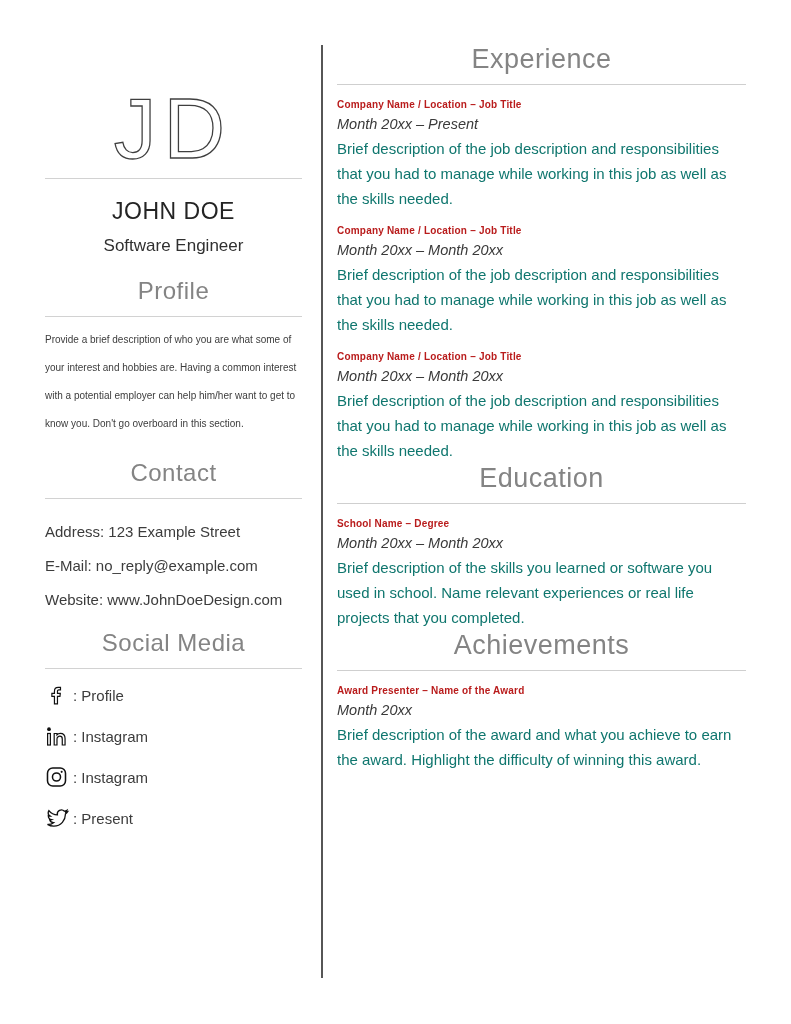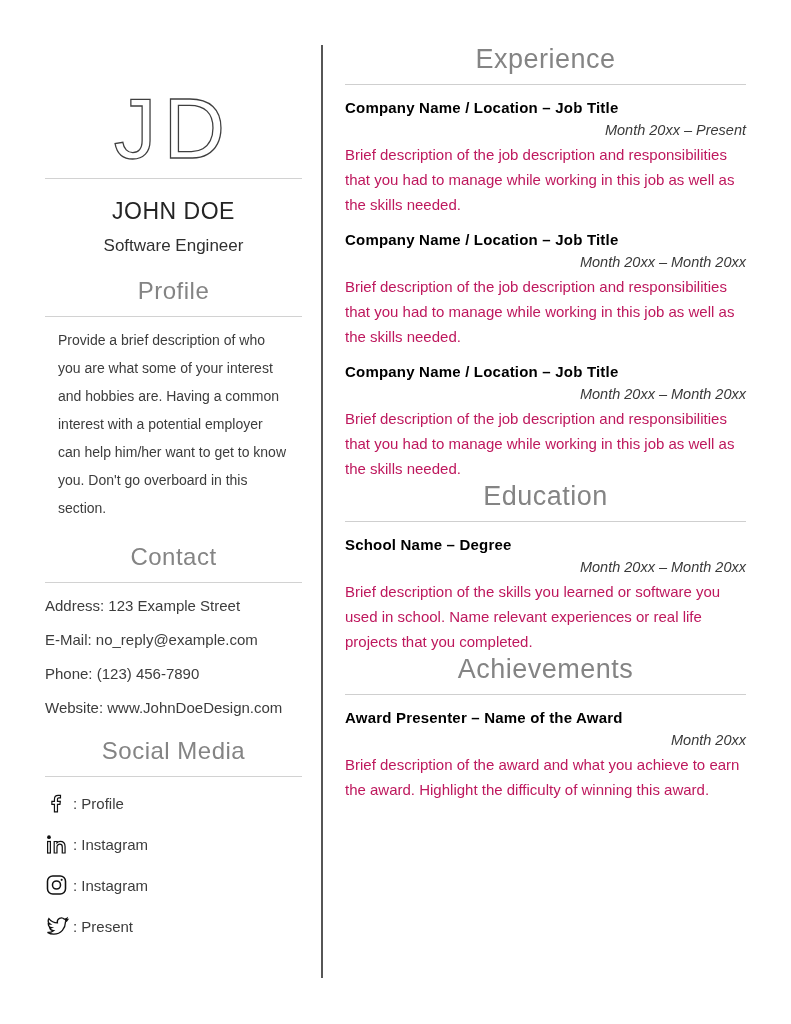--- a/index.html
+++ b/index.html
@@ -14,39 +14,39 @@
   }
   
   .sidebar { width: 257px; margin-left: 45px; padding-top: 64px; flex: none; }
   .monogram { display: flex; justify-content: center; margin: 12px; }
   .side-rule { border: none; border-top: 1px solid #d2d2d2; margin: 2px 0 0; }
   .name { font-size: 23px; font-weight: 500; letter-spacing: .5px; color: #242424;
           text-align: center; margin: 19px 0 0; }
   .job-title { font-size: 17px; font-weight: 400; color: #303030; text-align: center; margin: 11px 0 0; }
   .sheading { font-size: 24px; font-weight: 300; color: #848484; text-align: center;
               margin: 21px 0 11px; letter-spacing: .5px; }
-  .profile-text { font-size: 14px; line-height: 28px; color: #3c3c3c; margin: 9px 13px 0; }
-  .contact-list { margin-top: 14px; }
+  .profile-text { font-size: 10px; line-height: 28px; color: #3c3c3c; margin: 9px 0 0; }
+  .contact-list { margin-top: 24px; }
   .contact-line { font-size: 15px; color: #3c3c3c; margin: 0 0 17px; }
   .social-list { margin-top: 13px; }
   .social-row { display: flex; align-items: center; margin-bottom: 15px; height: 26px; }
   .sicon { width: 28px; display: flex; align-items: center; flex: none; }
   .sicon svg { display: block; }
   .slabel { font-size: 15px; color: #3c3c3c; }
   
   .divider { width: 2px; height: 933px; background: #565656; margin-left: 19px; margin-top: 45px; flex: none; }
   
-  .main { flex: 1; padding: 44px 45px 0 22px; }
+  .main { flex: 1; padding: 44px 45px 0 14px; }
   .mheading { font-size: 27px; font-weight: 300; color: #848484; text-align: center;
               margin: 0 0 9px; letter-spacing: .5px; }
   .mheading.mt { }
   .mrule { border: none; border-top: 1px solid #cfcfcf; margin: 0; }
-  .etitle { font-size: 15px; font-weight: 700; color: #000000; margin: 14px 0 0; letter-spacing: .2px; }
-  .edate { font-size: 14.5px; font-style: italic; color: #3a3a3a; margin: 6px 0 0; text-align: right; }
-  .edesc { font-size: 15px; line-height: 25px; color: #be185d; margin: 4px 0 0; }
+  .etitle { font-size: 10px; font-weight: 700; color: #b91c1c; margin: 14px 0 0; letter-spacing: .2px; }
+  .edate { font-size: 14.5px; font-style: italic; color: #3a3a3a; margin: 6px 0 0; }
+  .edesc { font-size: 15px; line-height: 25px; color: #0f766e; margin: 4px 0 0; }
 </style>
 </head>
 <body>
 
 <div class="page">
 
   <aside class="sidebar">
 
     <div class="monogram">
       <svg width="257" height="90" viewBox="0 0 257 90">
@@ -60,21 +60,20 @@
 
     <h2 class="sheading">Profile</h2>
     <hr class="side-rule">
     <p class="profile-text">Provide a brief description of who you are what some of your interest and hobbies are. Having a common interest with a potential employer can help him/her want to get to know you. Don't go overboard in this section.</p>
 
     <h2 class="sheading">Contact</h2>
     <hr class="side-rule">
     <div class="contact-list">
       <p class="contact-line">Address: 123 Example Street</p>
       <p class="contact-line">E-Mail: no_reply@example.com</p>
-      <p class="contact-line">Phone: (123) 456-7890</p>
       <p class="contact-line">Website: www.JohnDoeDesign.com</p>
     </div>
 
     <h2 class="sheading">Social Media</h2>
     <hr class="side-rule">
     <div class="social-list">
 
       <div class="social-row">
         <span class="sicon">
           <svg width="22" height="24" viewBox="0 0 24 24" fill="none" stroke="#111" stroke-width="1.3">

